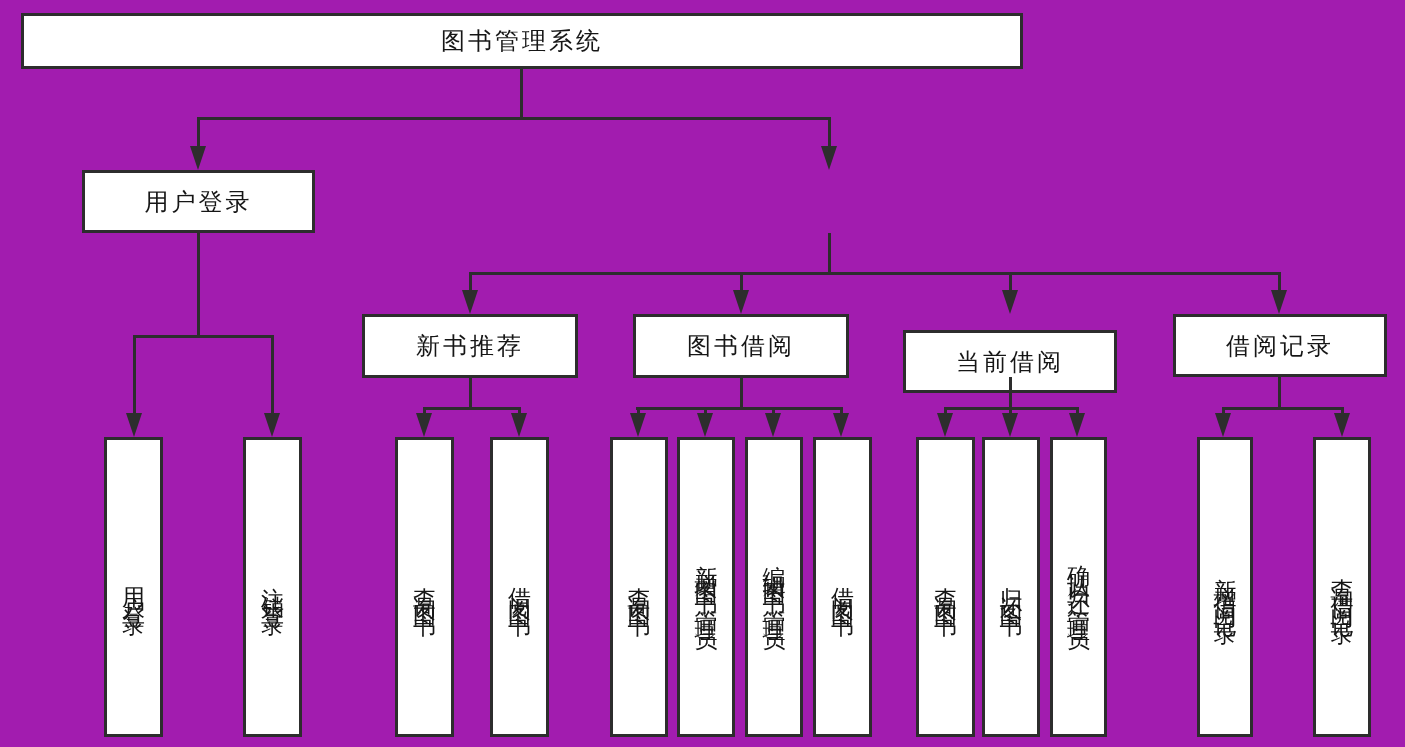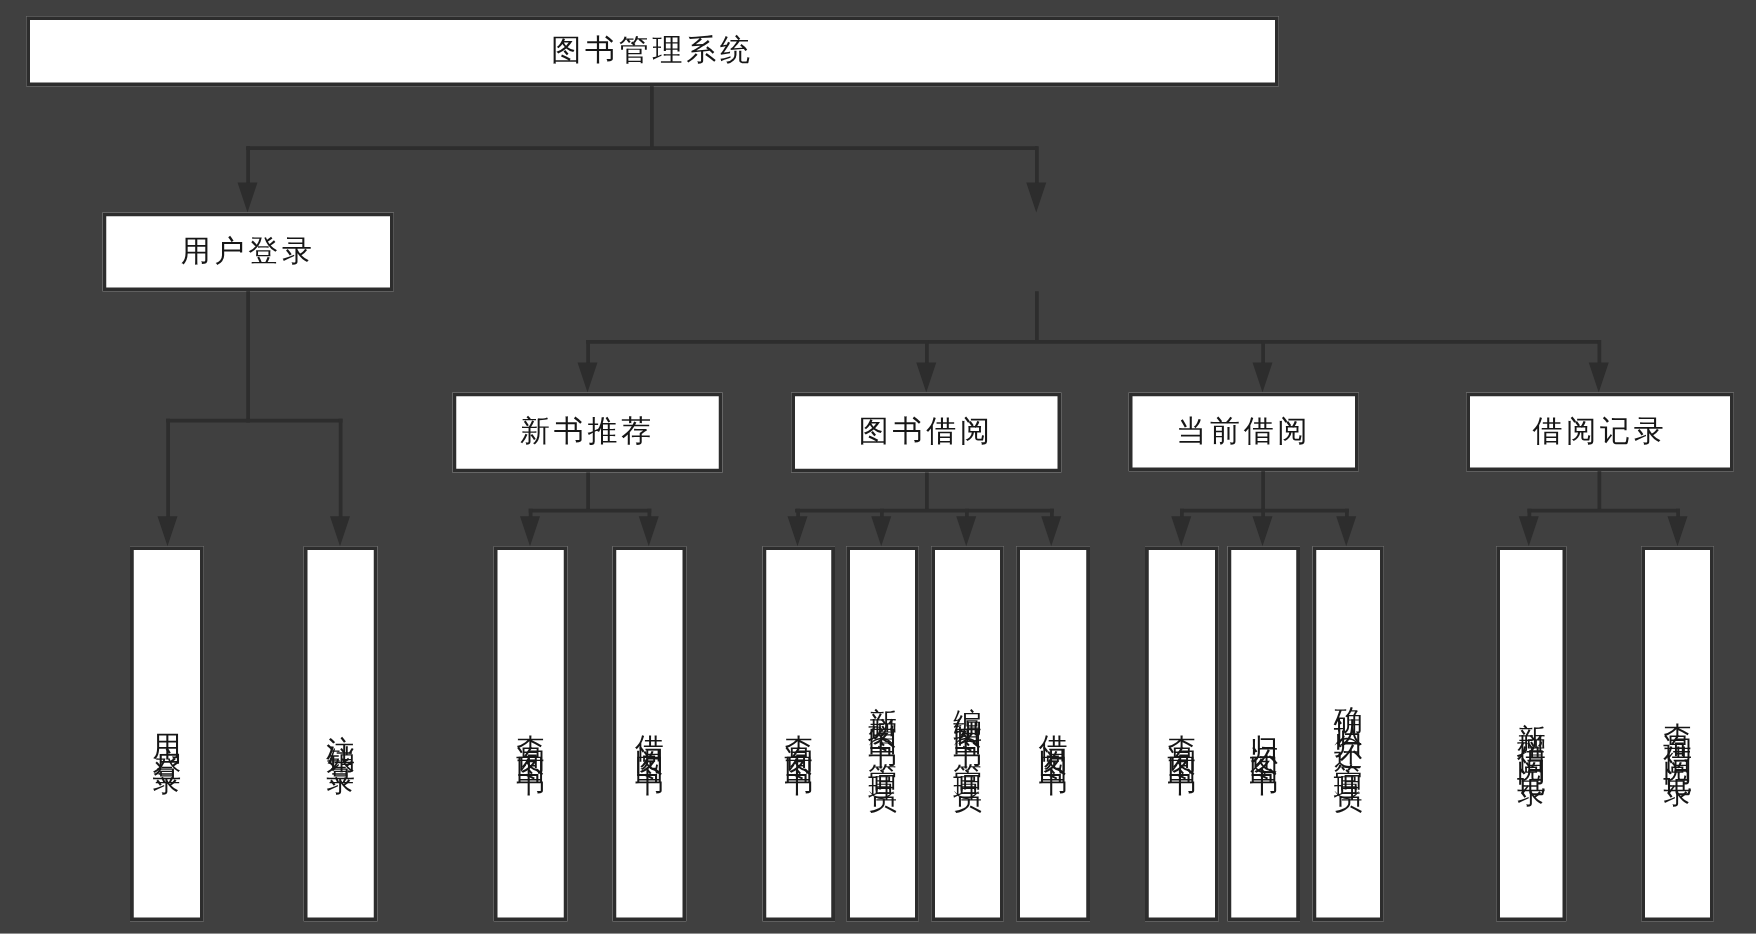--- a/index.html
+++ b/index.html
@@ -1,19 +1,19 @@
 <!DOCTYPE html>
 <html><head>
 <meta charset="utf-8">
 <style>
   html,body{margin:0;padding:0;background:#ffffff;}
   .canvas{
     position:relative;
     width:1405px;height:747px;
-    background:#404040;
+    background:#a21caf;
     overflow:hidden;
     font-family:"Liberation Sans","DejaVu Sans",sans-serif;
   }
   .box{
     position:absolute;
     box-sizing:border-box;
     border:3px solid #2d2d2d;
     background:#ffffff;
     display:flex;
     align-items:center;
@@ -91,21 +91,21 @@
   <div class="tri" style="left:1002px;top:290px"></div>
   <div class="vline" style="left:1278px;top:272px;height:20px"></div>
   <div class="tri" style="left:1271px;top:290px"></div>
 
   <div class="box" style="left:633px;top:314px;width:216px;height:64px">
     <span class="hlabel">图书借阅</span>
   </div>
   <div class="box" style="left:362px;top:314px;width:216px;height:64px">
     <span class="hlabel">新书推荐</span>
   </div>
-  <div class="box" style="left:903px;top:314px;width:184px;height:63px">
+  <div class="box" style="left:903px;top:330px;width:214px;height:63px">
     <span class="hlabel">当前借阅</span>
   </div>
   <div class="box" style="left:1173px;top:314px;width:214px;height:63px">
     <span class="hlabel">借阅记录</span>
   </div>
 
   <div class="vline" style="left:469px;top:378px;height:31px"></div>
   <div class="hline" style="left:423px;top:407px;width:98px"></div>
   <div class="vline" style="left:423px;top:407px;height:9px"></div>
   <div class="tri" style="left:416px;top:413px"></div>

